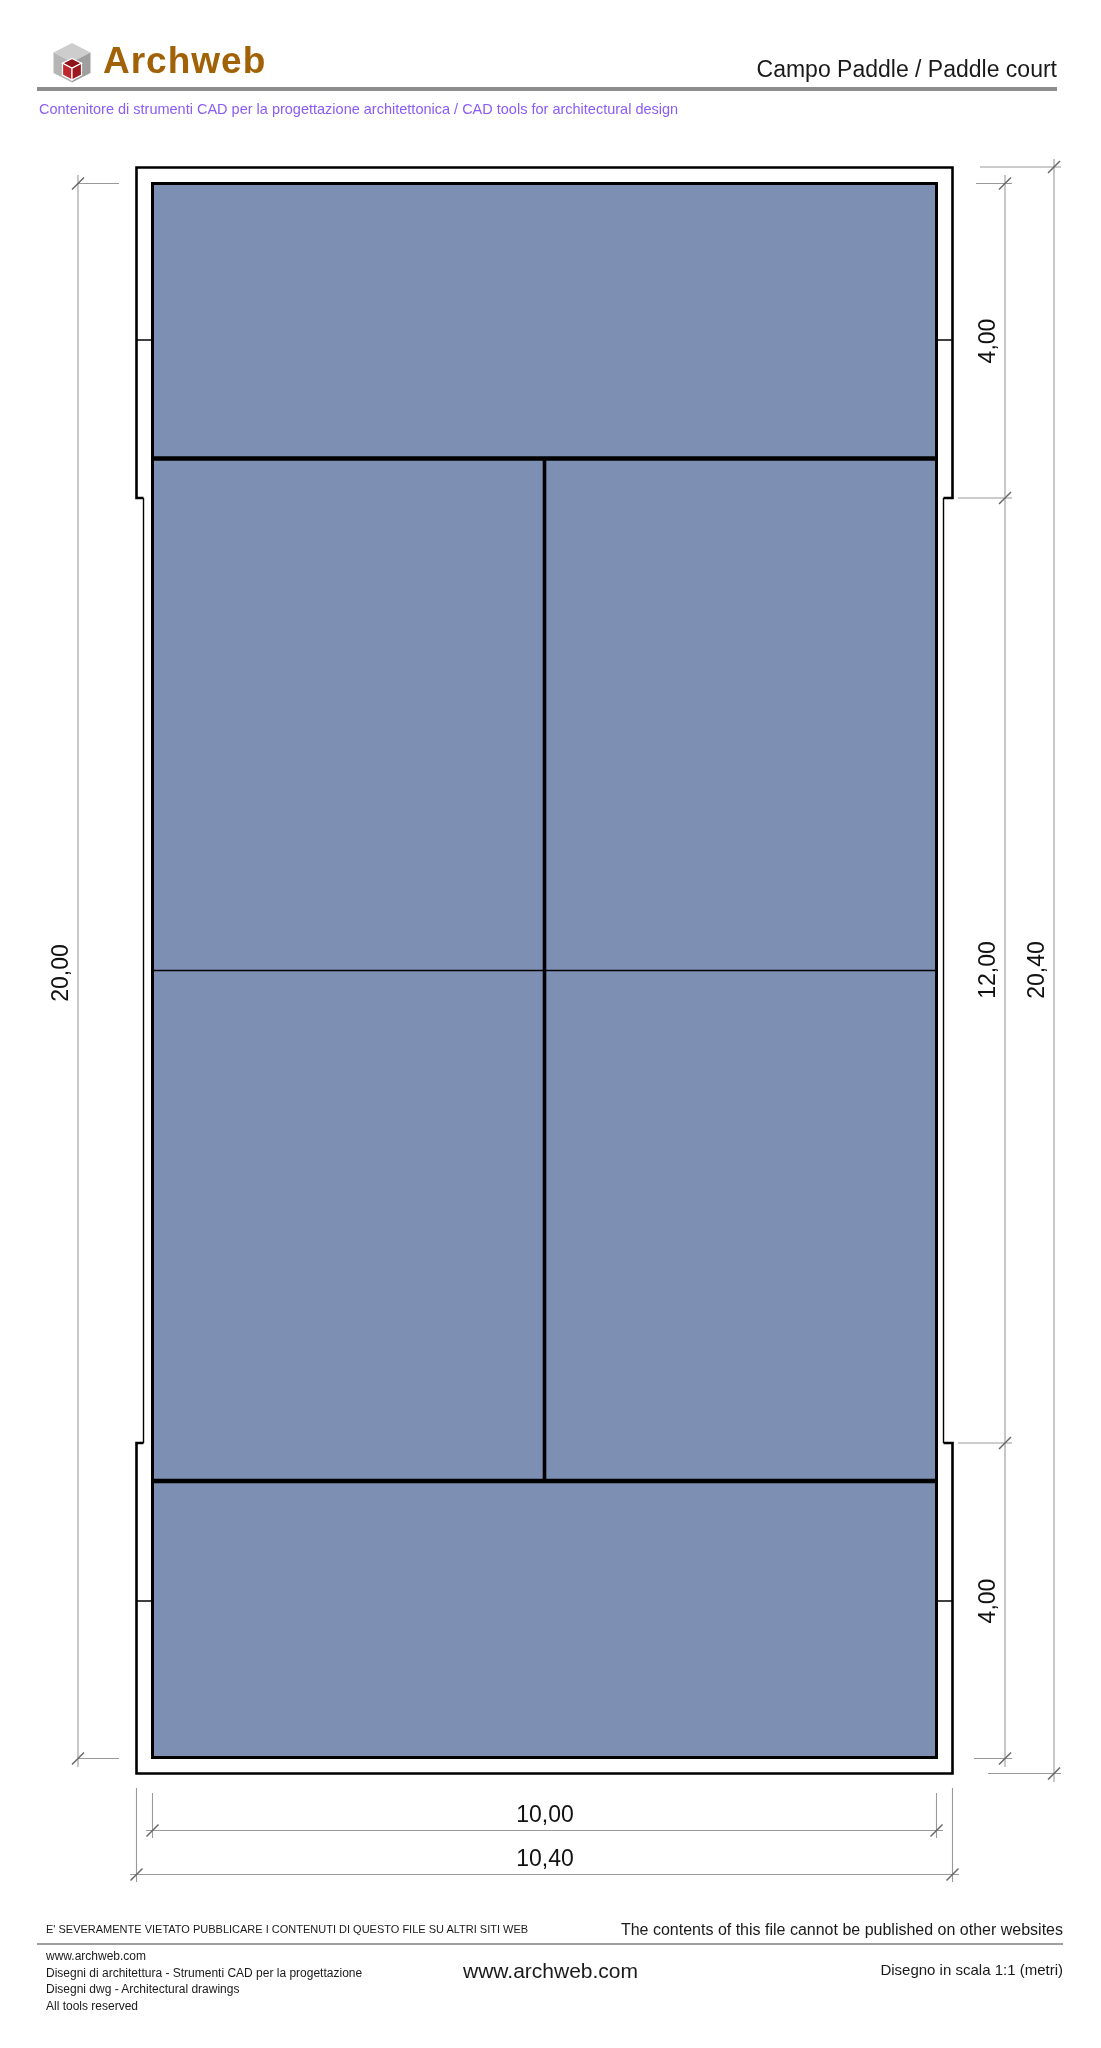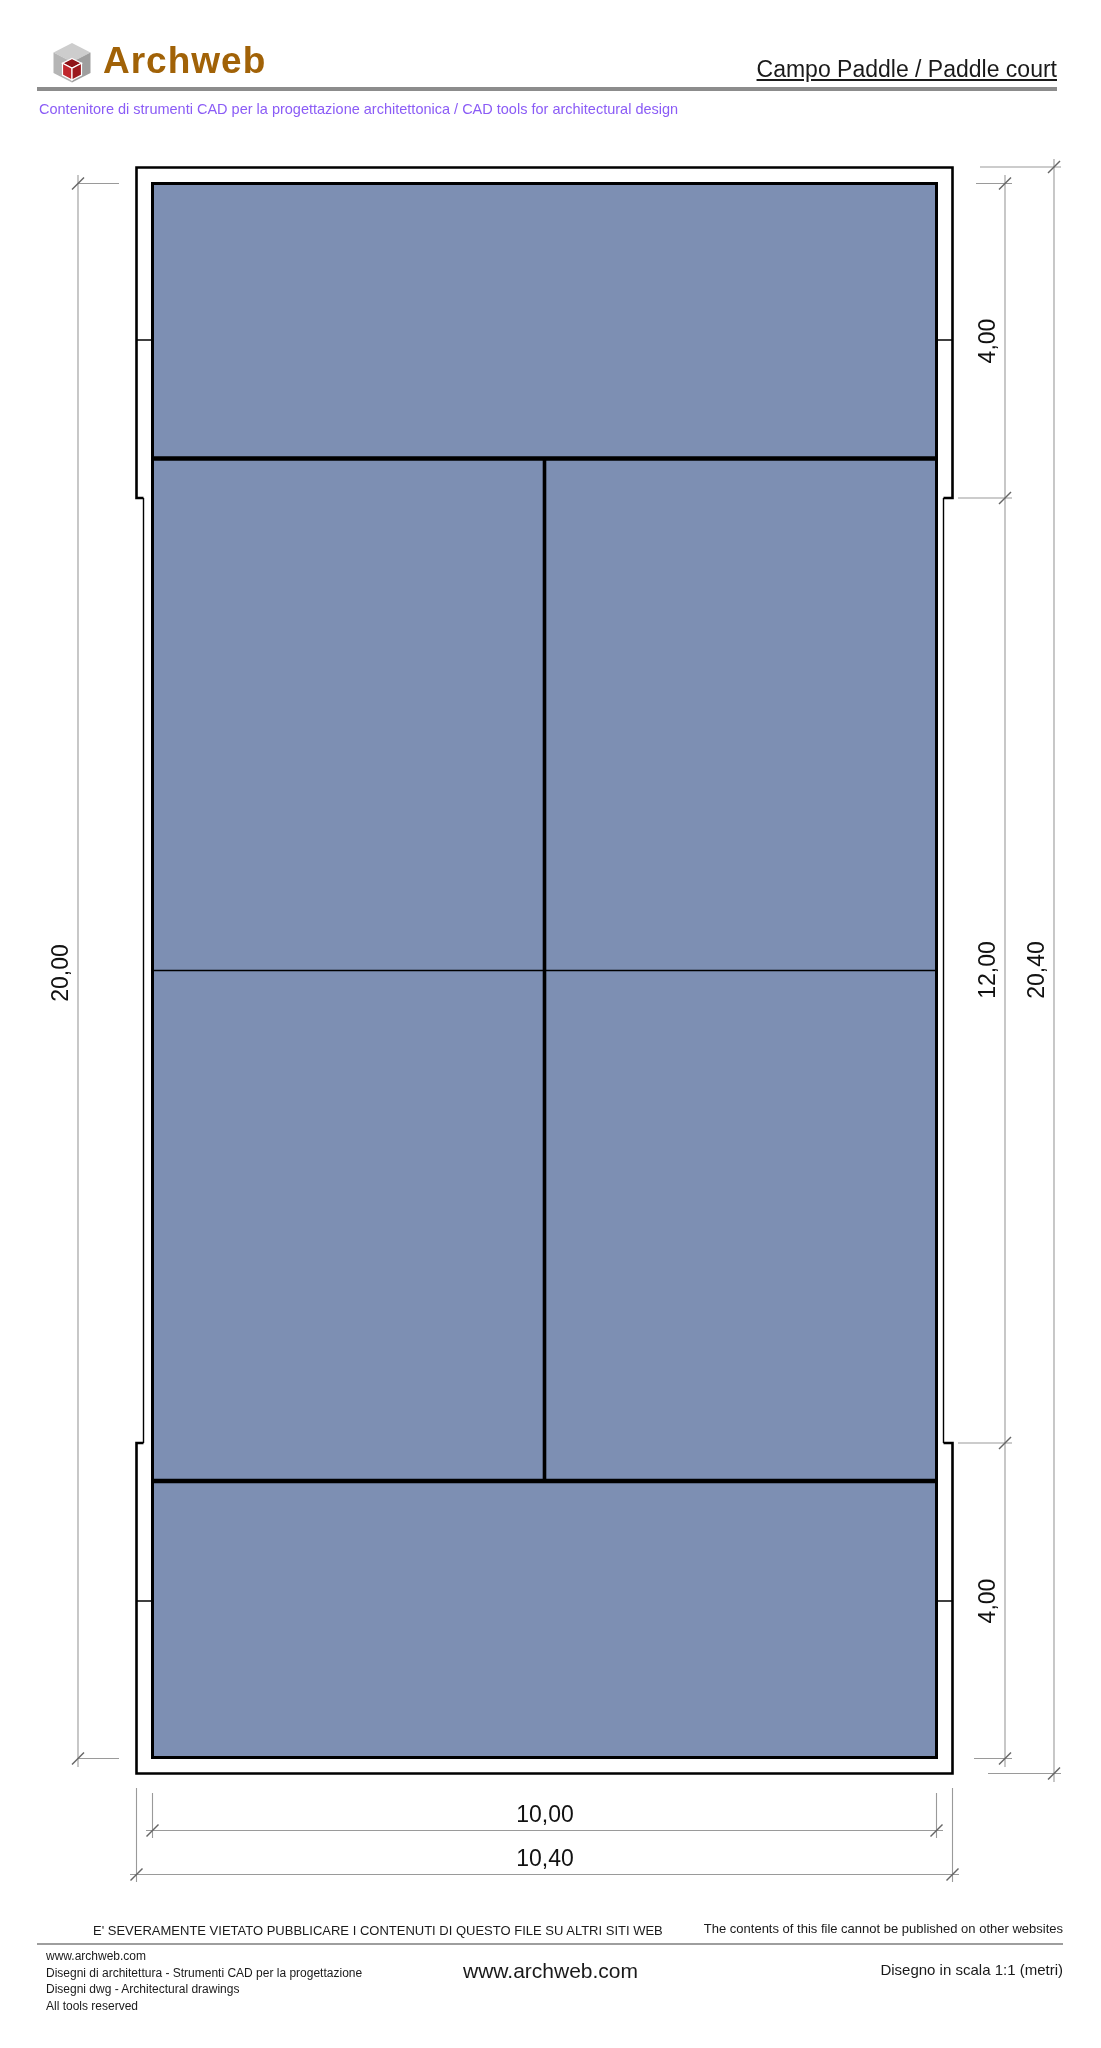--- a/index.html
+++ b/index.html
@@ -1,26 +1,26 @@
 <!DOCTYPE html>
 <html><head>
 <meta charset="utf-8">
 <style>
   html,body{margin:0;padding:0;background:#fff;}
   body{width:1101px;height:2048px;position:relative;overflow:hidden;
        font-family:"Liberation Sans","DejaVu Sans",sans-serif;color:#1a1a1a;}
   .abs{position:absolute;}
   
   #logo-text{left:103px;top:40px;font-size:37px;font-weight:bold;letter-spacing:1px;color:#a16207;}
-  #page-title{right:44px;top:56px;font-size:23px;color:#1a1a1a;text-decoration:underline;}
+  #page-title{right:44px;top:56px;font-size:23px;color:#1a1a1a;}
   #header-rule{left:37px;top:87px;width:1020px;height:4px;background:#8c8c8c;}
   #header-subtitle{left:39px;top:101px;font-size:14.5px;color:#8b5cf6;}
   
-  #notice-it{left:46px;top:1923px;font-size:13px;margin-left:47px;}
-  #notice-en{right:38px;top:1921px;font-size:13px;}
+  #notice-it{left:46px;top:1923px;font-size:11px;}
+  #notice-en{right:38px;top:1921px;font-size:16px;}
   #footer-rule{left:37px;top:1943px;width:1026px;height:2px;background:#9e9e9e;}
   #footer-info{left:46px;top:1948px;font-size:12px;line-height:16.5px;}
   #footer-site{left:0;top:1959px;width:1101px;text-align:center;font-size:21px;}
   #scale-note{right:38px;top:1961px;font-size:15px;text-align:right;}
   svg text{font-family:"Liberation Sans","DejaVu Sans",sans-serif;}
   .dimtxt{font-size:23px;fill:#111;}
 </style>
 </head>
 <body>
 

